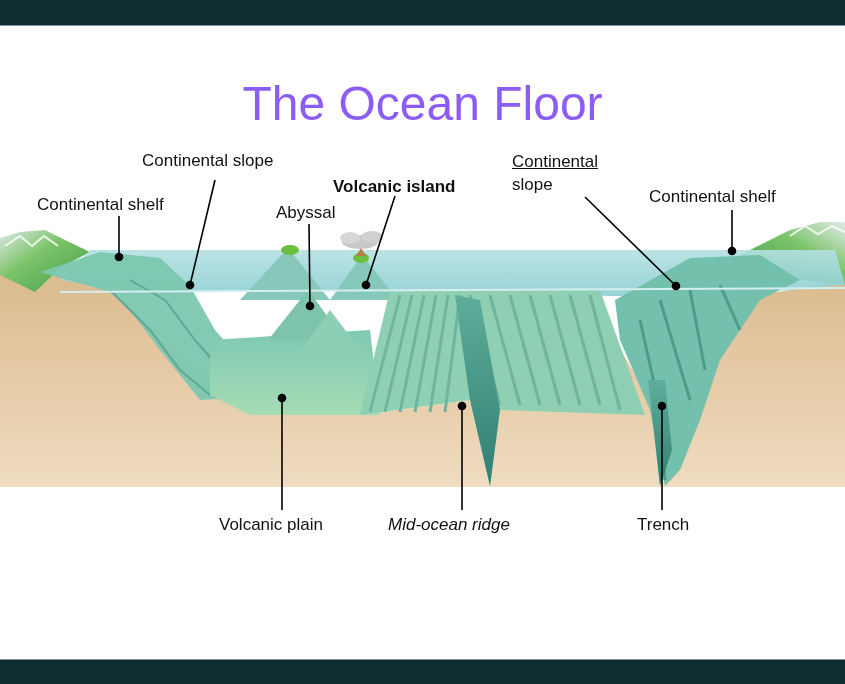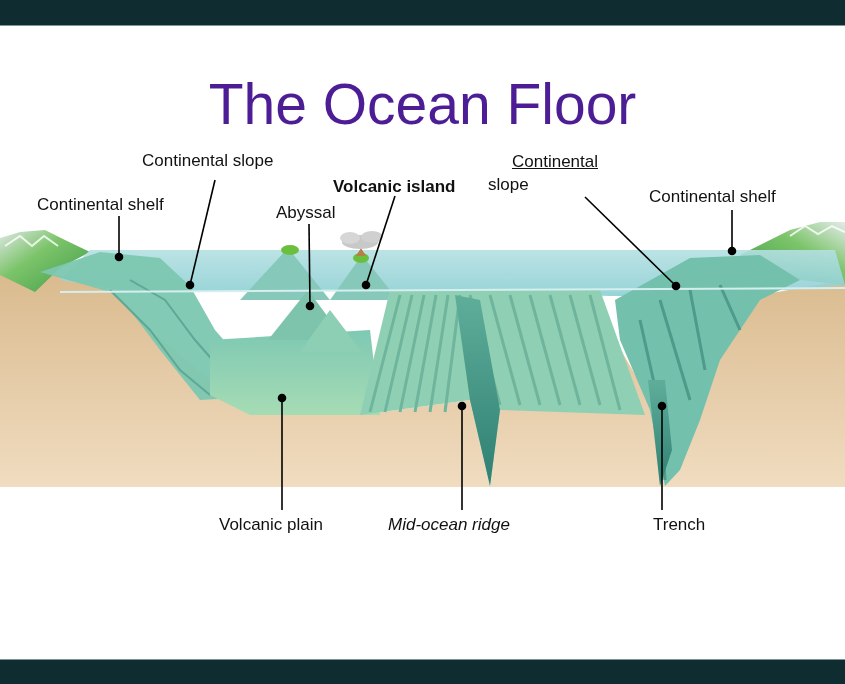--- a/index.html
+++ b/index.html
@@ -6,21 +6,21 @@
   body {
     width: 845px; height: 684px; position: relative; overflow: hidden;
     background: #ffffff;
     font-family: "Liberation Sans", "DejaVu Sans", sans-serif;
   }
   .bar { position: absolute; left: 0; width: 845px; background: #0f2d30; }
   .bar.top { top: 0; height: 25px; border-bottom: 1px solid #7f9497; }
   .bar.bottom { top: 659px; height: 25px; border-top: 1px solid #7f9497; }
   .title {
     position: absolute; left: 0; width: 845px; top: 74px;
-    text-align: center; font-size: 57px; color: #4c1d95; line-height: 60px;
+    text-align: center; font-size: 48px; color: #8b5cf6; line-height: 60px;
   }
   .diagram { position: absolute; left: 0; top: 0; }
   .label {
     position: absolute; font-size: 17px; color: #111; line-height: 22px;
     white-space: nowrap;
   }
 </style>
 </head>
 <body>
 
@@ -135,19 +135,19 @@
     <line x1="662" y1="406" x2="662" y2="510"></line>
       <circle cx="662" cy="406" r="3.5"></circle>
   </g>
 </svg>
 
 <div class="label" style="left:37px; top:194px;">Continental shelf</div>
 <div class="label" style="left:142px; top:150px;">Continental slope</div>
 <div class="label" style="left:276px; top:202px;">Abyssal</div>
 <div class="label" style="left:333px; top:176px;font-weight:bold;">Volcanic island</div>
 <div class="label" style="left:512px; top:151px;text-decoration:underline;">Continental</div>
-<div class="label" style="left:488px; top:174px;">slope</div>
+<div class="label" style="left:512px; top:174px;">slope</div>
 <div class="label" style="left:649px; top:186px;">Continental shelf</div>
 <div class="label" style="left:219px; top:514px;">Volcanic plain</div>
 <div class="label" style="left:388px; top:514px;font-style:italic;">Mid-ocean ridge</div>
-<div class="label" style="left:637px; top:514px;margin-left:16px;">Trench</div>
+<div class="label" style="left:637px; top:514px;">Trench</div>
 
 <div class="bar bottom"></div>
 
 </body></html>

